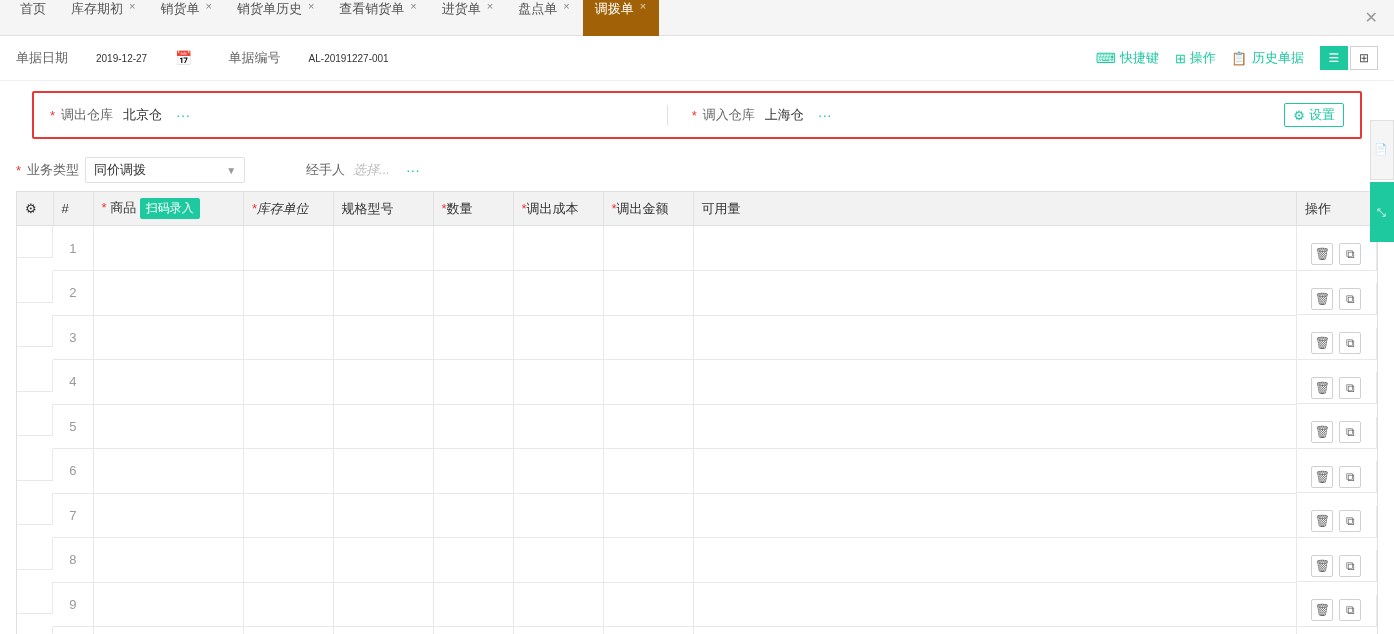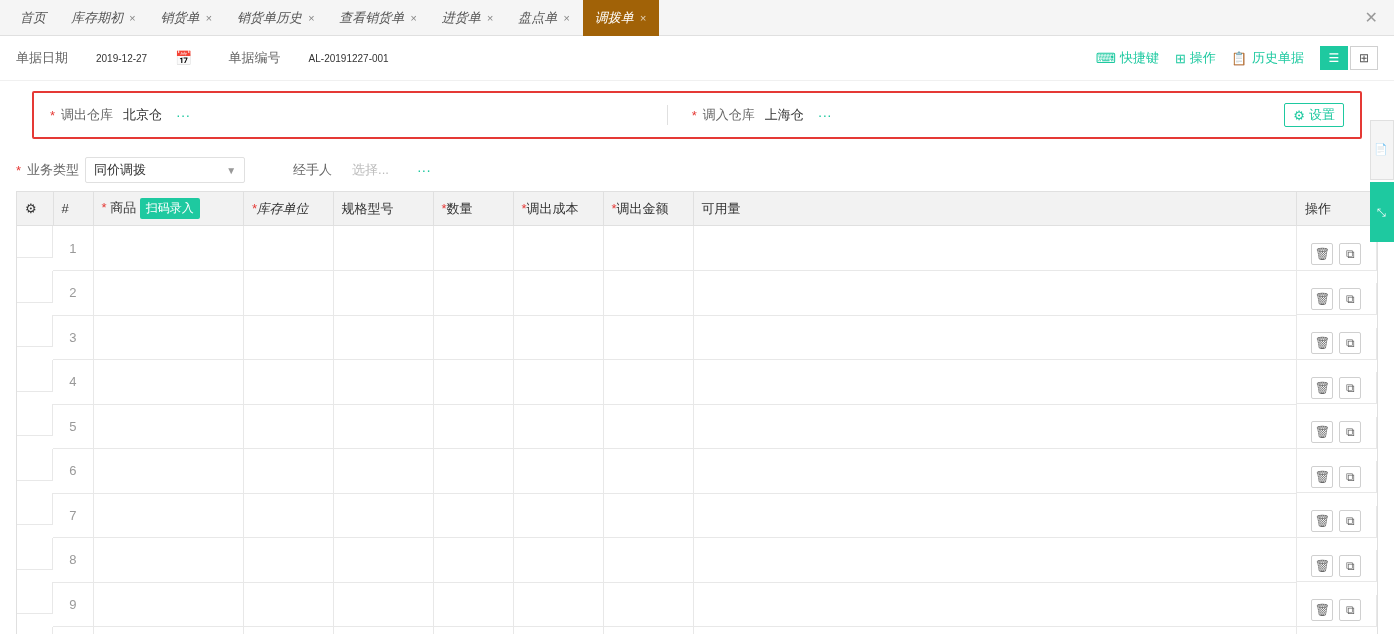--- a/index.html
+++ b/index.html
@@ -9,29 +9,27 @@
     .tab-bar {
       display: flex;
       align-items: center;
       border-bottom: 1px solid #e0e0e0;
       background: #f5f5f5;
       padding: 0 8px;
       height: 36px;
     }
     .tab-item {
       display: flex;
-      align-items: center;
       padding: 0 12px;
       height: 36px;
       font-size: 13px;
       color: #555;
       cursor: pointer;
       white-space: nowrap;
       border-right: 1px solid transparent;
-      font-style: italic;
     }
     .tab-item.active {
       background: #a16207;
       color: #fff;
     }
     .tab-close {
       margin-left: 6px;
       font-size: 11px;
       color: inherit;
       opacity: 0.7;
@@ -184,26 +182,27 @@
       cursor: pointer;
       color: #333;
       font-size: 13px;
       justify-content: space-between;
     }
     .select-arrow { color: #999; font-size: 10px; }
 
     .contact-field {
       display: flex;
       align-items: center;
-      gap: 20px;
-      margin-left: 32px;
+      gap: 8px;
+      margin-left: 45px;
     }
     .contact-placeholder {
       color: #bbb;
       font-size: 13px;
+      font-style: italic;
     }
     .data-table {
       width: 100%;
       border-collapse: collapse;
       font-size: 13px;
     }
     .data-table th {
       background: #f2f2f2;
       padding: 6px 8px;
       text-align: left;

